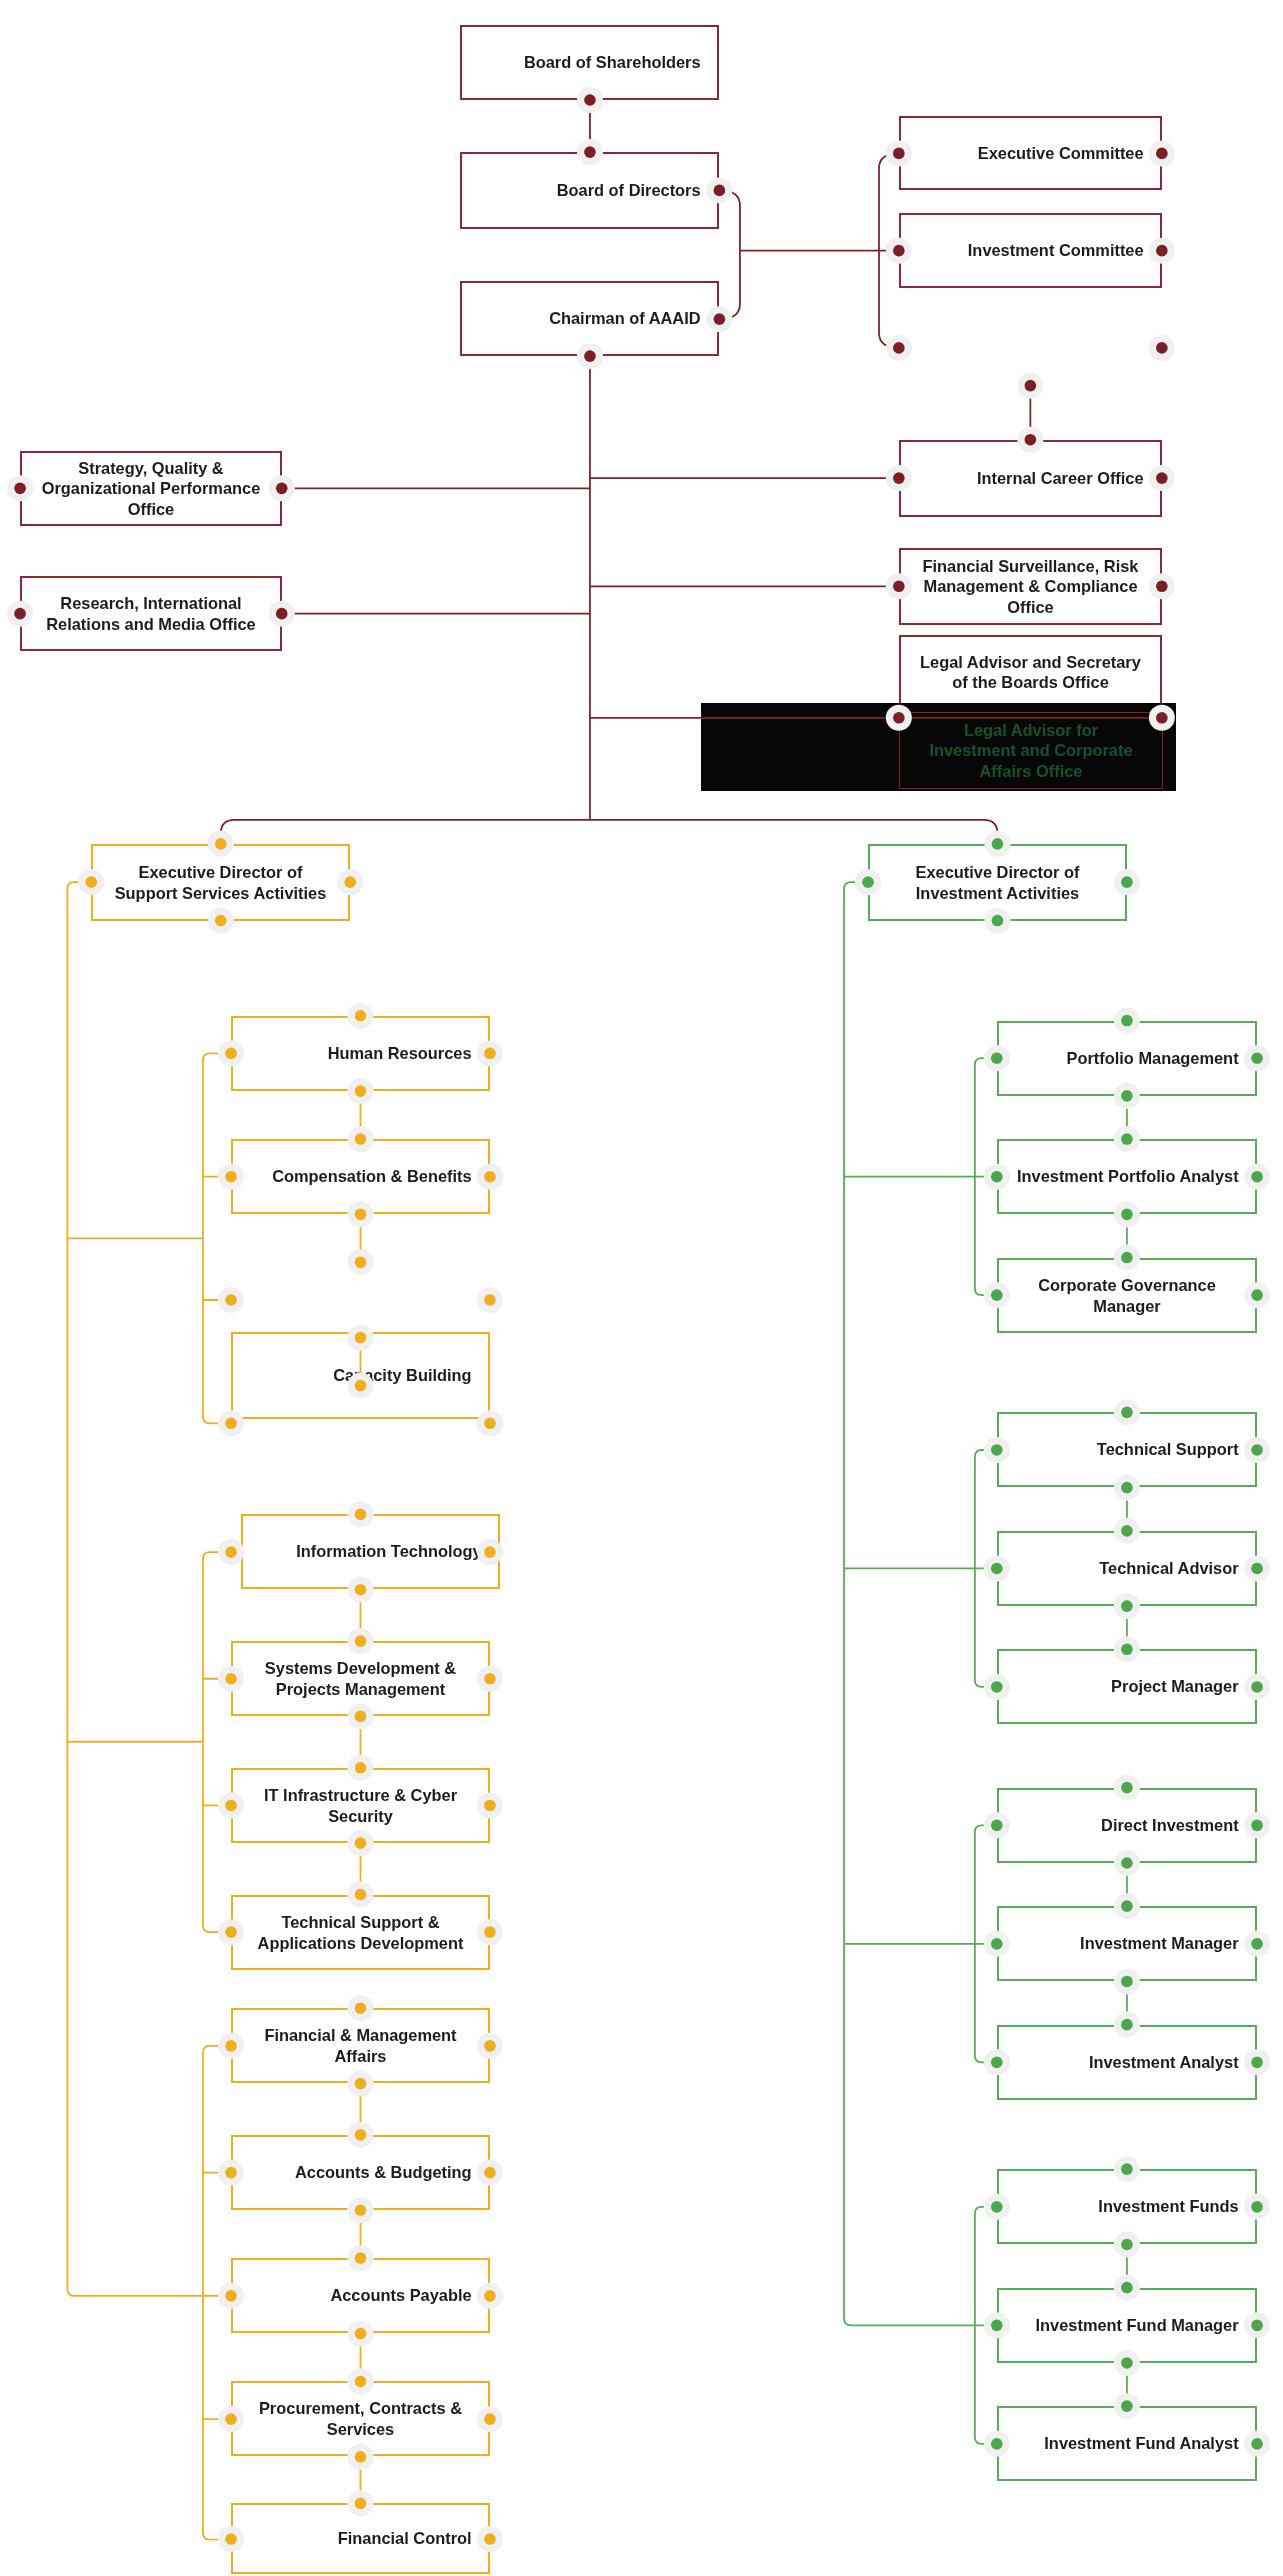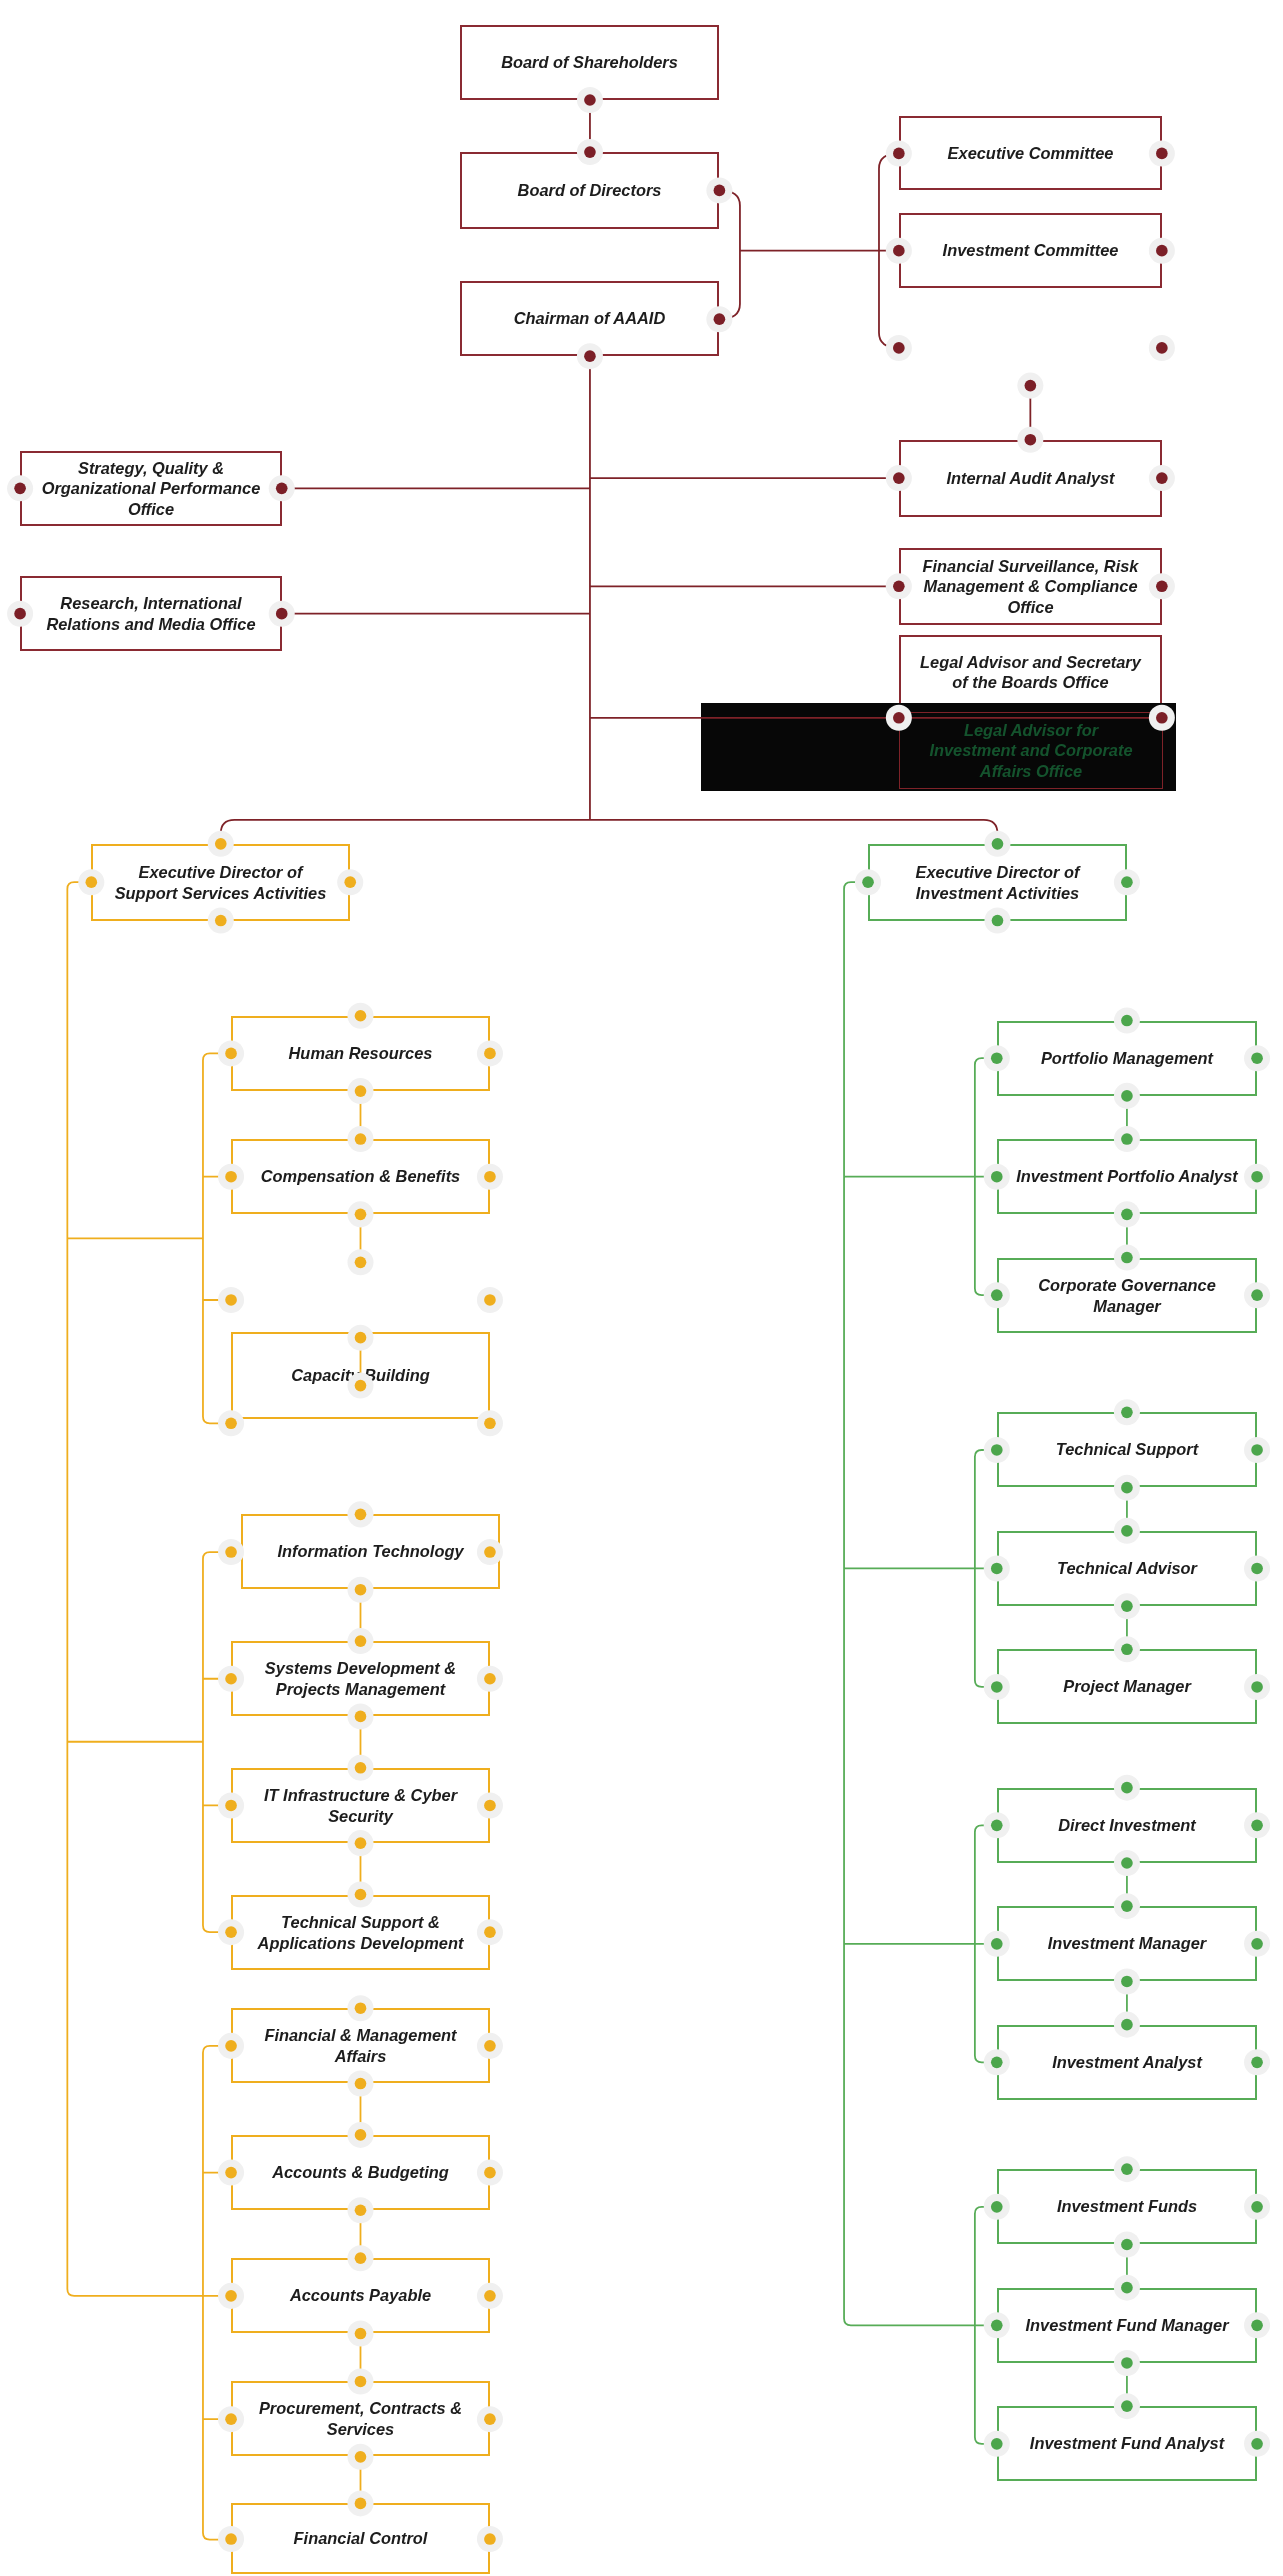--- a/index.html
+++ b/index.html
@@ -1,20 +1,20 @@
 <!DOCTYPE html>
 <html style="font-size:11px"><head>
 <meta charset="utf-8">
 <style>
   html,body{margin:0;padding:0;background:#ffffff;}
   #chart{position:relative;width:1284px;height:2576px;background:#ffffff;overflow:hidden;}
-  .box{position:absolute;display:flex;align-items:center;justify-content:center;text-align:center;
+  .box{position:absolute;display:flex;align-items:center;justify-content:flex-end;text-align:center;
        box-sizing:border-box;background:#ffffff;color:#1D1D1D;
        font-family:"Liberation Sans","DejaVu Sans",sans-serif;font-weight:700;font-size:16.4px;line-height:1.22;
-       padding:2.7px 16.4px;z-index:10;font-style:italic;}
+       padding:2.7px 16.4px;z-index:10;}
   .red{border:2.1px solid #8A2A32;}
   .yellow{border:2.1px solid #EFAE1E;}
   .green{border:2.1px solid #57AC57;}
   #highlight-overlay{position:absolute;left:701px;top:703px;width:475px;height:88px;background:#070707;z-index:15;}
   .overlay-box{background:transparent;border:1.4px solid #7E2228;color:#14532d;z-index:20;padding:2.7px 20.5px;}
   #connector-layer{position:absolute;left:0;top:0;z-index:30;pointer-events:none;}
 </style>
 </head>
 <body>
 
@@ -30,21 +30,21 @@
       <span>Chairman of AAAID</span>
     </div>
 
   <div class="box red" style="left:899px;top:116px;width:263px;height:74px">
       <span>Executive Committee</span>
     </div>
   <div class="box red" style="left:899px;top:213px;width:263px;height:75px">
       <span>Investment Committee</span>
     </div>
   <div class="box red" style="left:899px;top:440px;width:263px;height:77px">
-      <span>Internal Audit Analyst</span>
+      <span>Internal Career Office</span>
     </div>
   <div class="box red" style="left:899px;top:548px;width:263px;height:77px">
       <span>Financial Surveillance, Risk Management &amp; Compliance Office</span>
     </div>
   <div class="box red" style="left:899px;top:635px;width:263px;height:74px">
       <span>Legal Advisor and Secretary of the Boards Office</span>
     </div>
 
   <div id="highlight-overlay"></div>
   <div class="box overlay-box" style="left:899px;top:712px;width:264px;height:77px">

